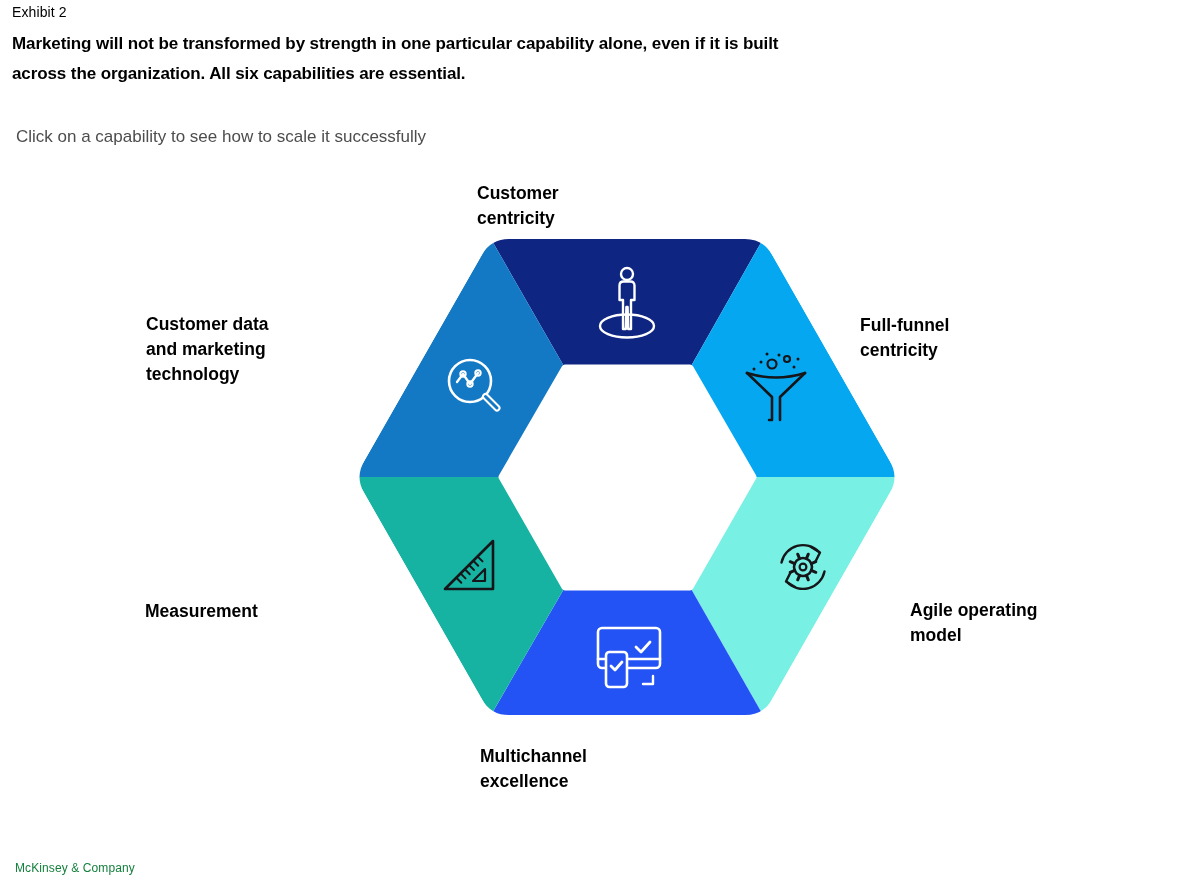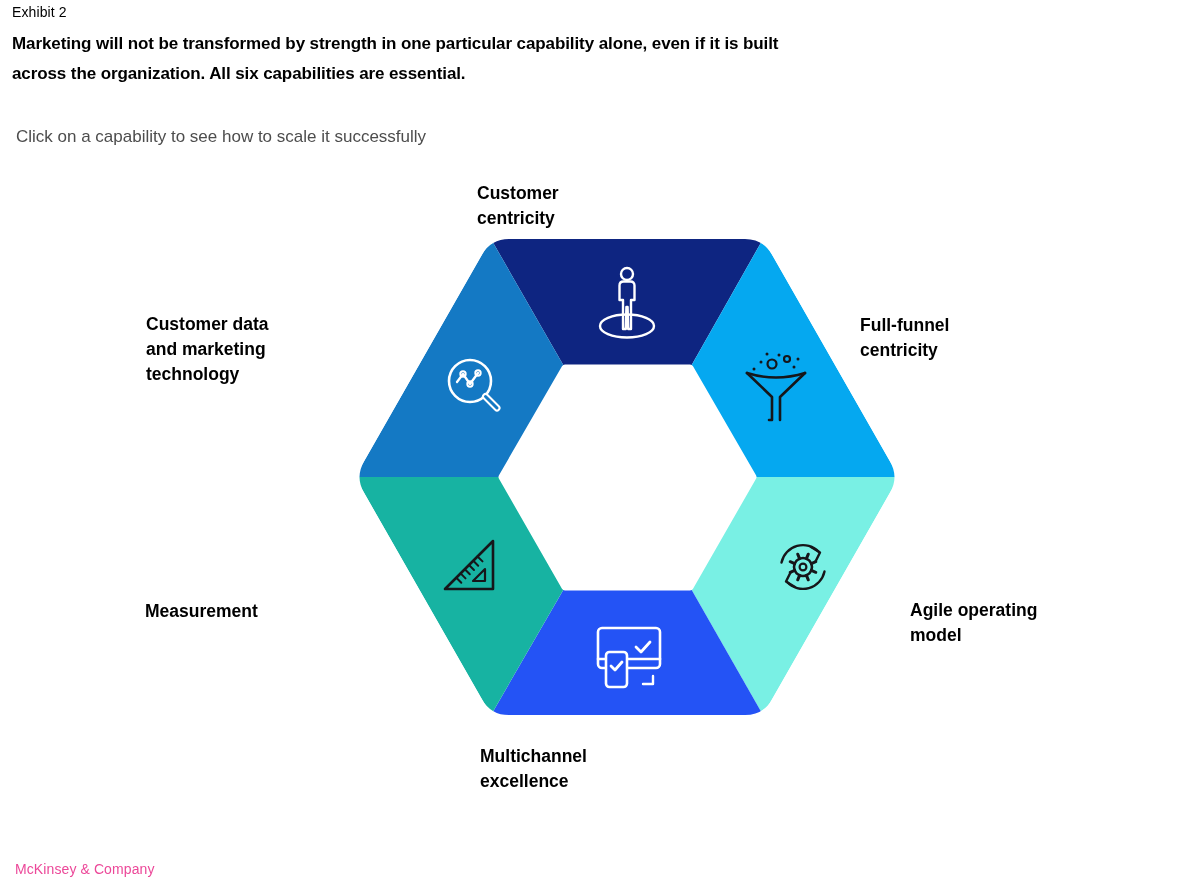--- a/index.html
+++ b/index.html
@@ -19,21 +19,21 @@
     position:absolute;left:16px;top:126px;font-size:17px;color:#4d4d4d;line-height:22px;
   }
   .hex-svg{position:absolute;left:0;top:0;width:1200px;height:892px;}
   .seg-label{
     position:absolute;font-size:17.5px;font-weight:bold;color:#000;
     line-height:25px;white-space:pre-line;
   }
   .lbl-center{text-align:left;}
   .lbl-right{}
   .brand{
-    position:absolute;left:15px;top:861px;font-size:14px;color:#ec4899;letter-spacing:.1px;
+    position:absolute;left:15px;top:861px;font-size:12px;color:#15803d;letter-spacing:.1px;
   }
   polygon.segment{cursor:pointer;}
 </style>
 </head>
 <body>
 
 <div class="stage">
 
   <div class="exhibit-label">Exhibit 2</div>
   <h1 class="title">Marketing will not be transformed by strength in one particular capability alone, even if it is built

